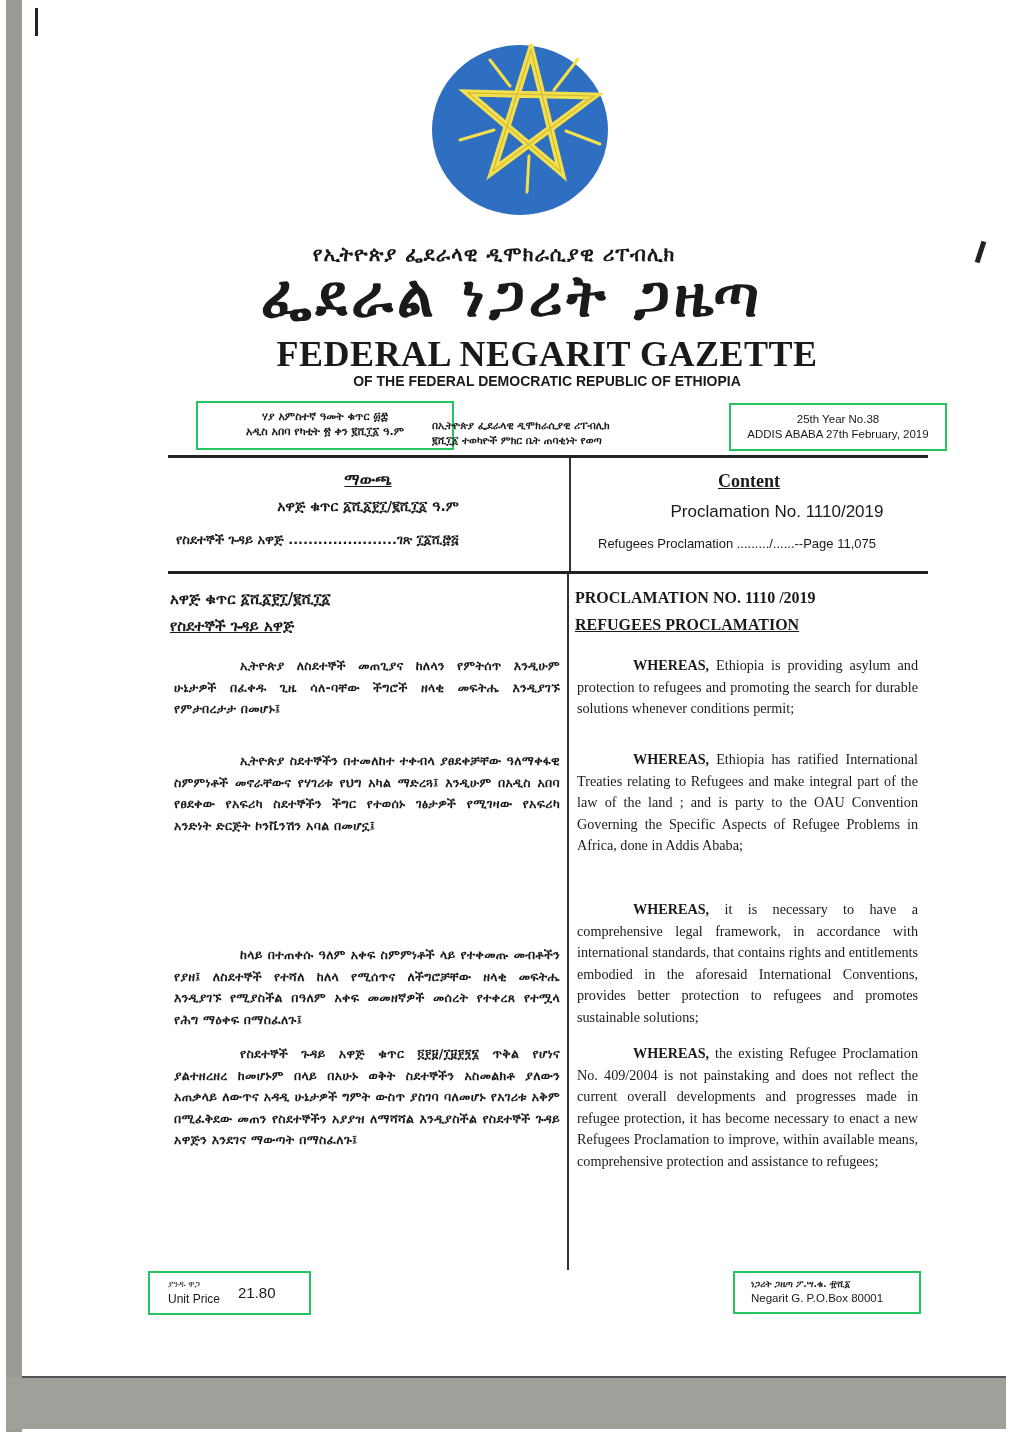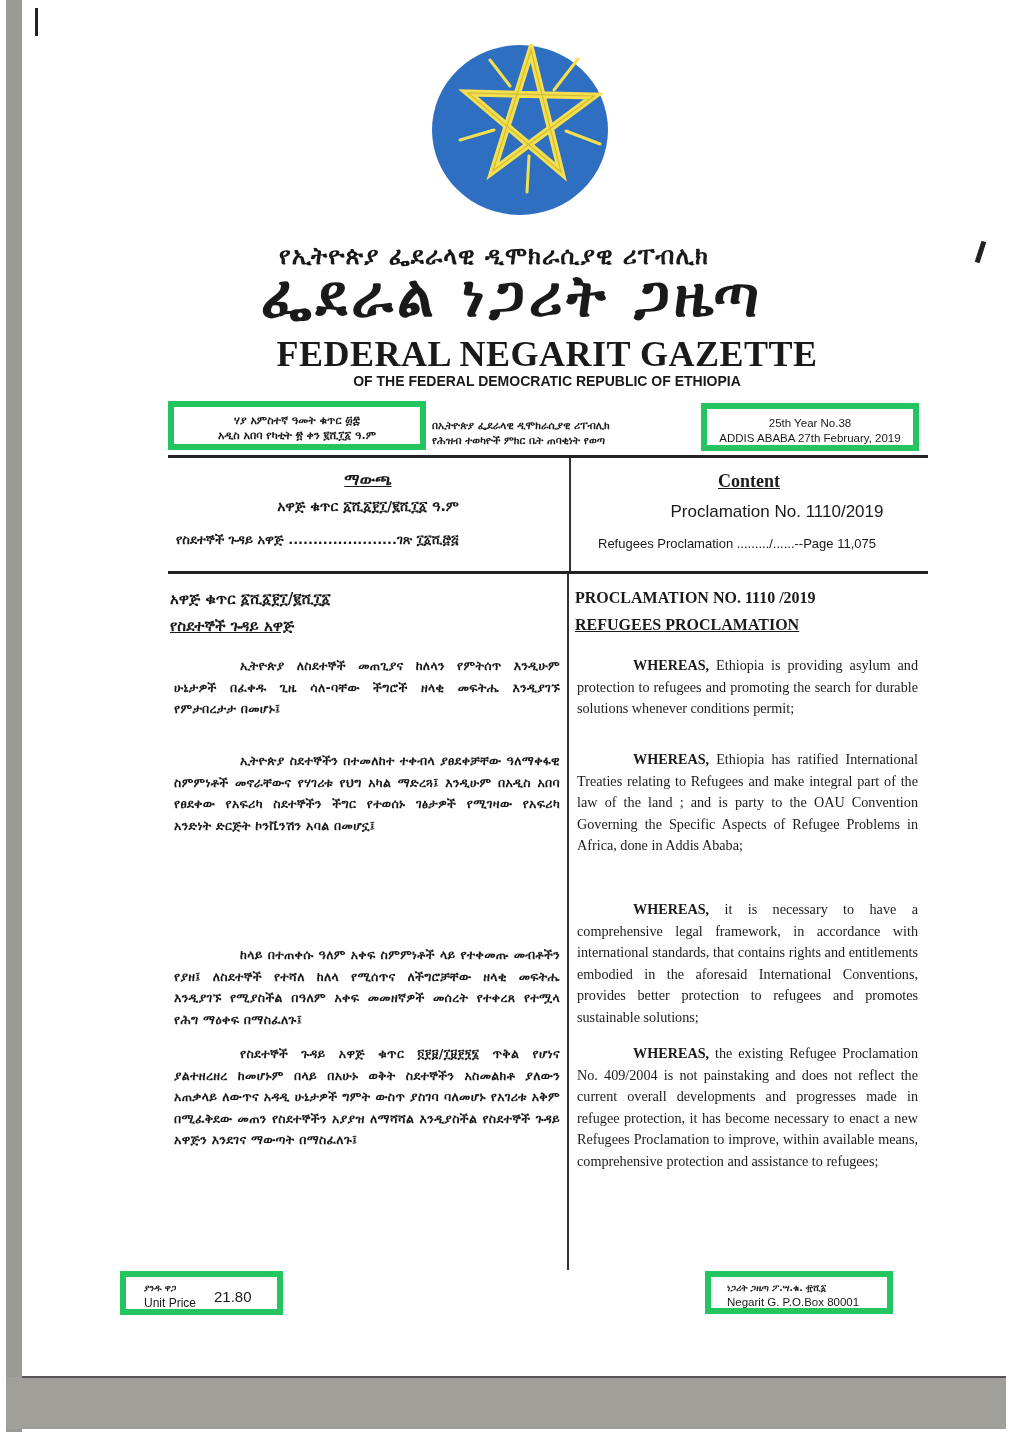--- a/index.html
+++ b/index.html
@@ -15,26 +15,26 @@
   .scan-bottom-edge { position: absolute; left: 22px; top: 1376px; width: 984px; height: 2px; background: #555; }
   .page-mark { position: absolute; left: 35px; top: 8px; width: 3px; height: 28px; background: #222; }
   .stray-mark { position: absolute; left: 978px; top: 241px; width: 5px; height: 22px; background: #222; transform: rotate(18deg); }
 
   
   .ghost { position: absolute; color: #d6d6d6; font-size: 15px; font-family: "Liberation Serif", serif; white-space: nowrap; }
 
   
   .emblem { position: absolute; left: 430px; top: 44px; width: 180px; height: 172px; }
 
-  .amh-republic { position: absolute; left: 0; width: 988px; top: 242px; text-align: center; font-size: 24px; font-weight: bold; font-family: "DejaVu Sans", sans-serif; letter-spacing: 1px; }
+  .amh-republic { position: absolute; left: 0; width: 988px; top: 242px; text-align: center; font-size: 20px; font-weight: bold; font-family: "DejaVu Sans", sans-serif; letter-spacing: 1px; }
   .amh-title { position: absolute; left: 0; width: 1024px; top: 262px; text-align: center; font-size: 58px; font-weight: bold; font-family: "DejaVu Sans", sans-serif; letter-spacing: 4px; }
   .eng-title { position: absolute; left: 0; width: 1094px; top: 333px; text-align: center; font-size: 36px; font-weight: bold; font-family: "Liberation Serif", serif; letter-spacing: 0.5px; }
   .eng-sub { position: absolute; left: 0; width: 1094px; top: 373px; text-align: center; font-size: 14px; font-weight: bold; font-family: "Liberation Sans", sans-serif; }
 
-  .box { position: absolute; border: 6px solid #22c55e; box-sizing: border-box; }
+  .box { position: absolute; border: 2px solid #22c55e; box-sizing: border-box; margin-left: 28px; }
   .box-left { left: 168px; top: 401px; width: 258px; height: 49px; font-family: "DejaVu Sans", sans-serif; font-size: 11px; text-align: center; padding-top: 6px; line-height: 15px; font-weight: bold; }
   .mid-text { position: absolute; left: 432px; top: 418px; width: 270px; font-family: "DejaVu Sans", sans-serif; font-size: 10.5px; font-weight: bold; line-height: 15px; }
   .box-right { left: 701px; top: 403px; width: 218px; height: 48px; font-family: "Liberation Sans", sans-serif; font-size: 11.5px; text-align: center; padding-top: 7px; line-height: 15px; }
 
   .hr { position: absolute; background: #222; }
   .vr { position: absolute; background: #333; width: 2px; }
 
   .toc-am-heading { position: absolute; left: 168px; width: 400px; top: 470px; text-align: center; font-family: "DejaVu Sans", sans-serif; font-size: 16px; font-weight: bold; text-decoration: underline; }
   .toc-am-line1 { position: absolute; left: 168px; width: 400px; top: 498px; text-align: center; font-family: "DejaVu Sans", sans-serif; font-size: 14px; font-weight: bold; }
   .toc-am-line2 { position: absolute; left: 176px; width: 380px; top: 532px; font-family: "DejaVu Sans", sans-serif; font-size: 13px; font-weight: bold; white-space: nowrap; }
@@ -46,21 +46,21 @@
   .am-sec { font-family: "DejaVu Sans", sans-serif; font-size: 15px; left: 170px; width: 400px; }
   .en-sec { font-family: "Liberation Serif", serif; font-size: 16px; left: 575px; width: 345px; }
   .u { text-decoration: underline; }
 
   .para { position: absolute; text-align: justify; text-align-last: left; }
   .am-para { left: 174px; width: 386px; font-family: "DejaVu Sans", sans-serif; font-size: 12.5px; line-height: 21.5px; font-weight: bold; text-indent: 66px; letter-spacing: 0.3px; }
   .en-para { left: 577px; width: 341px; font-family: "Liberation Serif", serif; font-size: 14.2px; line-height: 21.5px; text-indent: 56px; }
   .en-para .lead { font-weight: bold; }
 
   .price-box { left: 120px; top: 1271px; width: 163px; height: 44px; font-family: "Liberation Sans", sans-serif; }
-  .price-box .lbl-am { position: absolute; left: 18px; top: 6px; font-size: 9px; font-family: "DejaVu Sans", sans-serif; font-weight: bold; }
+  .price-box .lbl-am { position: absolute; left: 18px; top: 6px; font-size: 9px; font-family: "DejaVu Sans", sans-serif; font-weight: normal; }
   .price-box .lbl-en { position: absolute; left: 18px; top: 19px; font-size: 12px; }
   .price-box .val { position: absolute; left: 88px; top: 11px; font-size: 15px; }
   .po-box { left: 705px; top: 1271px; width: 188px; height: 43px; font-family: "Liberation Sans", sans-serif; }
   .po-box .lbl-am { position: absolute; left: 16px; top: 6px; font-size: 9px; font-family: "DejaVu Sans", sans-serif; font-weight: bold; }
   .po-box .lbl-en { position: absolute; left: 16px; top: 19px; font-size: 11.5px; }
 </style>
 </head>
 <body>
 
 <div class="scan-left"></div>
@@ -94,21 +94,21 @@
 <div class="amh-title">ፌደራል ነጋሪት ጋዜጣ</div>
 <div class="eng-title">FEDERAL NEGARIT GAZETTE</div>
 <div class="eng-sub">OF THE FEDERAL DEMOCRATIC REPUBLIC OF ETHIOPIA</div>
 
 <div class="box box-left">
   <div>ሃያ አምስተኛ ዓመት ቁጥር ፴፰</div>
   <div>አዲስ አበባ የካቲት ፳ ቀን ፪ሺ፲፩ ዓ.ም</div>
 </div>
 <div class="mid-text">
   <div>በኢትዮጵያ ፌደራላዊ ዲሞክራሲያዊ ሪፐብሊክ</div>
-  <div>የሕዝብ ተወካዮች ምክር ቤት ጠባቂነት የወጣ</div>
+  <div>፪ሺ፲፩ ተወካዮች ምክር ቤት ጠባቂነት የወጣ</div>
 </div>
 <div class="box box-right">
   <div>25th Year No.38</div>
   <div>ADDIS ABABA 27th February, 2019</div>
 </div>
 
 <div class="hr" style="left:168px;top:455px;width:760px;height:3px;"></div>
 <div class="vr" style="left:569px;top:458px;height:114px;"></div>
 
 <div class="toc-am-heading">ማውጫ</div>

